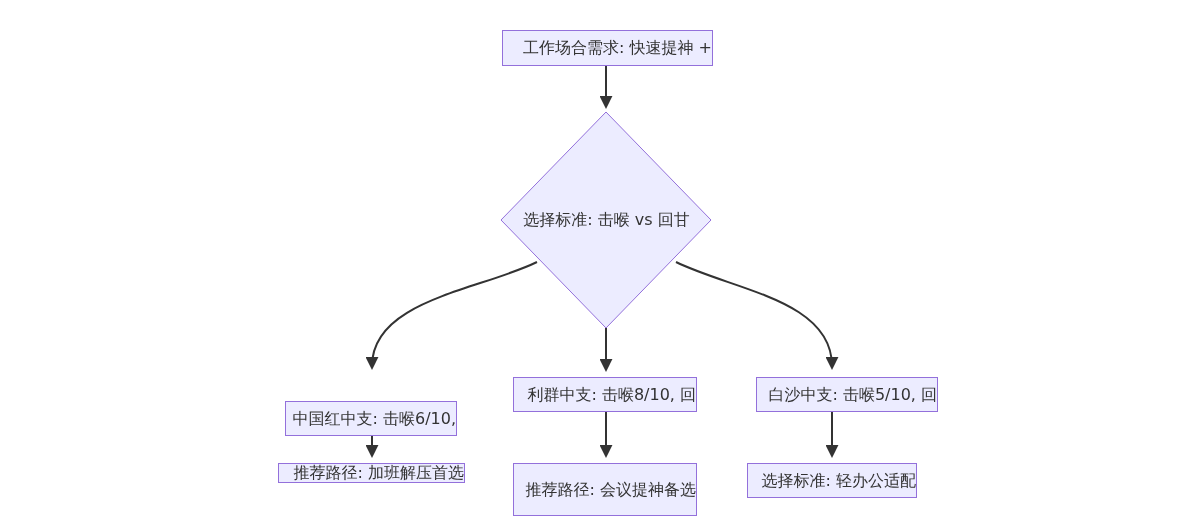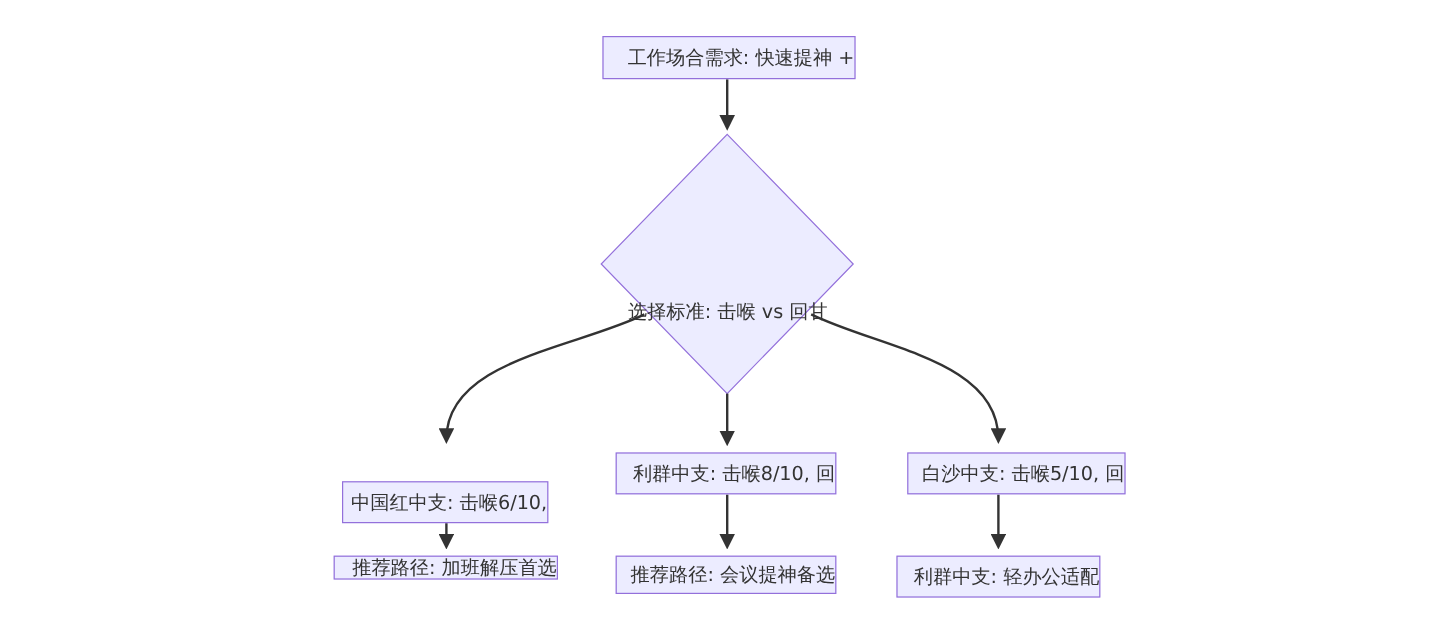--- a/index.html
+++ b/index.html
@@ -88,41 +88,41 @@
 
     <path class="edge" d="M606,412 L606,454" marker-end="url(#arrowhead)"></path>
 
     <path class="edge" d="M832,412 L832,454" marker-end="url(#arrowhead)"></path>
   </svg>
 
   <div class="node" style="left:502px; top:30px; width:211px; height:36px;">
     <span class="node-label">工作场合需求: 快速提神 +</span>
   </div>
 
-  <div class="diamond-label" style="left:496px; top:204px; width:221px; height:33px;margin-top:40px;">
+  <div class="diamond-label" style="left:496px; top:204px; width:221px; height:33px;">
     <span class="node-label">选择标准: 击喉 vs 回甘</span>
   </div>
 
   <div class="node" style="left:285px; top:377px; width:172px; height:35px;margin-top:24px;">
     <span class="node-label">中国红中支: 击喉6/10,</span>
   </div>
 
   <div class="node" style="left:513px; top:377px; width:184px; height:35px;">
     <span class="node-label">利群中支: 击喉8/10, 回</span>
   </div>
 
   <div class="node" style="left:756px; top:377px; width:182px; height:35px;">
     <span class="node-label">白沙中支: 击喉5/10, 回</span>
   </div>
 
   <div class="node" style="left:278px; top:463px; width:187px; height:20px;">
     <span class="node-label">推荐路径: 加班解压首选</span>
   </div>
 
-  <div class="node" style="left:513px; top:463px; width:184px; height:32px;">
+  <div class="node" style="left:513px; top:463px; width:184px; height:53px;">
     <span class="node-label">推荐路径: 会议提神备选</span>
   </div>
 
   <div class="node" style="left:747px; top:463px; width:170px; height:35px;">
-    <span class="node-label">利群中支: 轻办公适配</span>
+    <span class="node-label">选择标准: 轻办公适配</span>
   </div>
 
 </div>
 
 </body></html>

